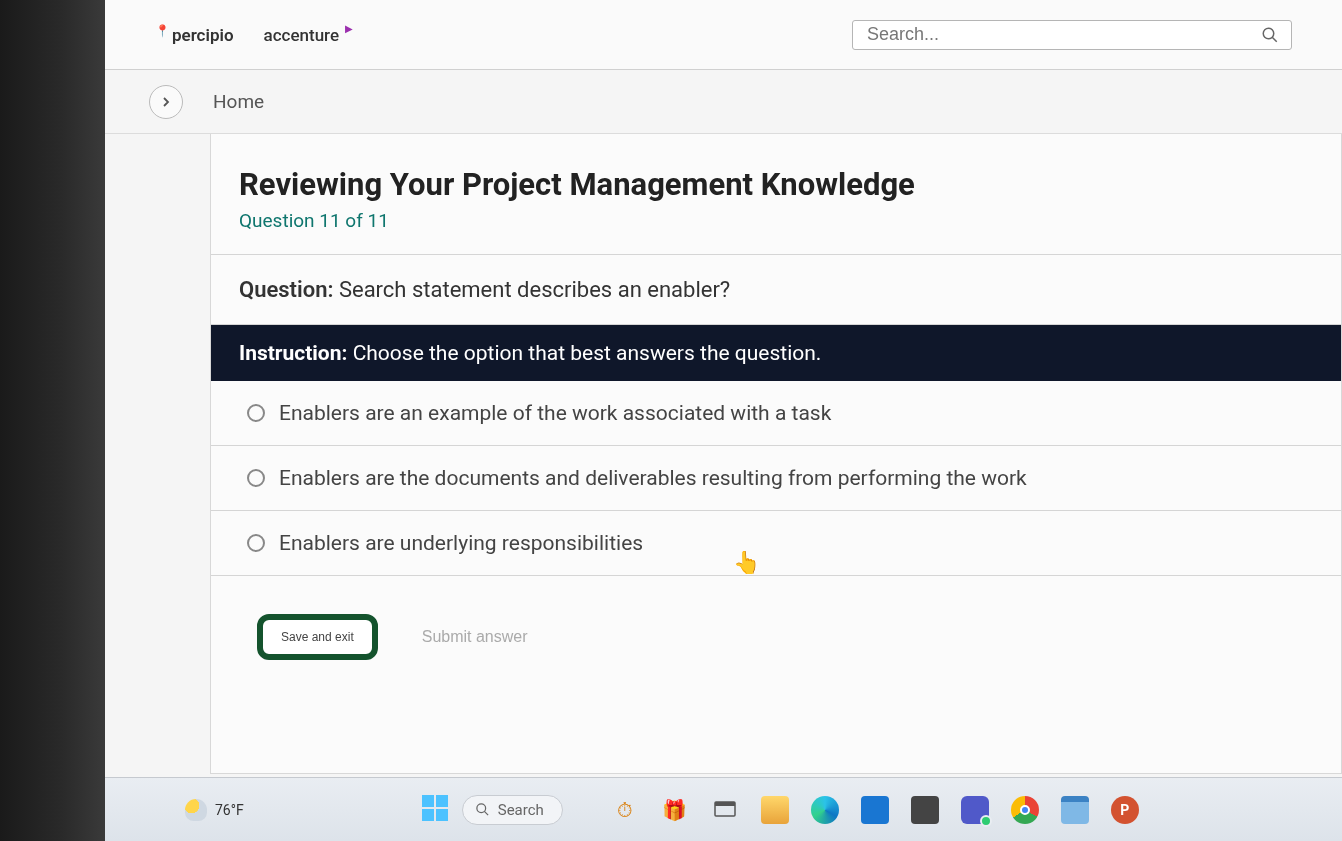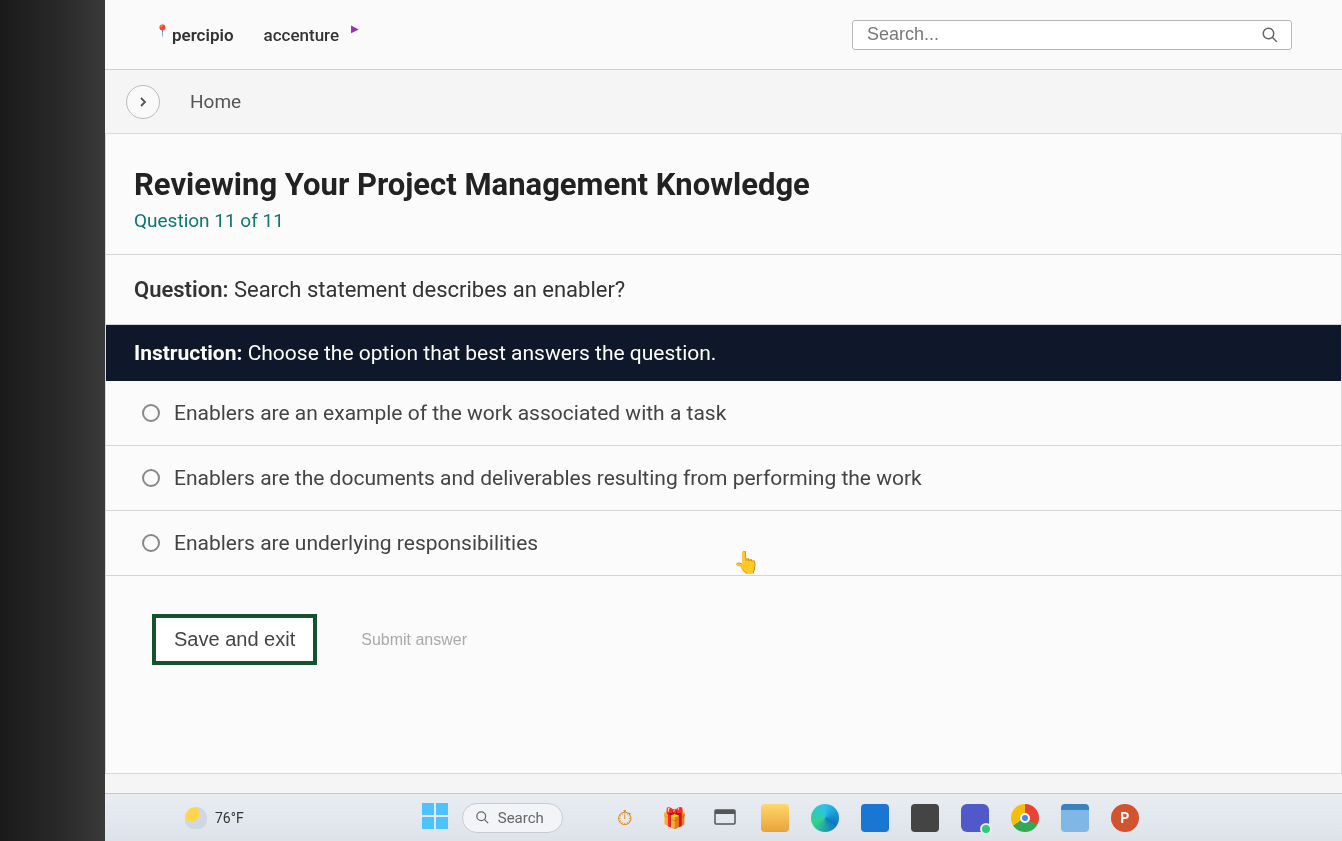--- a/index.html
+++ b/index.html
@@ -45,21 +45,21 @@
     font-size: 12px;
     position: relative;
     top: -4px;
   }
   .brand-accenture {
     font-size: 17px;
     font-weight: 500;
     color: #333;
     display: flex;
     align-items: center;
-    gap: 12px;
+    gap: 6px;
   }
   .brand-accenture .arrow {
     color: #9b2fae;
     font-size: 10px;
     position: relative;
     top: -6px;
   }
   .search-wrap {
     margin-left: auto;
     position: relative;
@@ -85,41 +85,42 @@
     border: none;
     cursor: pointer;
     display: flex;
     align-items: center;
     justify-content: center;
   }
   .breadcrumb-bar {
     display: flex;
     align-items: center;
     height: 64px;
-    padding-left: 21px;
+    padding-left: 44px;
     gap: 30px;
     background: #f5f5f5;
     border-bottom: 1px solid #dcdcdc;
   }
   .circle-chevron {
     width: 34px; height: 34px;
     border-radius: 50%;
     border: 1px solid #bbb;
     background: #fafafa;
     display: flex;
     align-items: center;
     justify-content: center;
     cursor: pointer;
   }
   .home-link {
     font-size: 19px;
     color: #555;
     cursor: pointer;
   }
   .content-card {
+    margin-left: 105px;
     background: #fbfbfb;
     border: 1px solid #d8d8d8;
     border-top: none;
     min-height: 640px;
   }
   .card-header {
     padding: 32px 28px 22px 28px;
     border-bottom: 1px solid #d5d5d5;
   }
   .card-title {
@@ -163,39 +164,39 @@
     flex-shrink: 0;
   }
   .action-row {
     padding: 38px 46px;
     display: flex;
     gap: 26px;
     align-items: center;
   }
   .btn-outline {
     padding: 10px 18px;
-    border: 4px solid #14532d;
-    border-radius: 0;
+    border: 6px solid #14532d;
+    border-radius: 12px;
     background: #fff;
-    font-size: 20px;
+    font-size: 12px;
     color: #444;
     cursor: pointer;
   }
   .btn-disabled {
     padding: 10px 18px;
     border: none;
     background: transparent;
     font-size: 16px;
     color: #aaa;
   }
   
   .taskbar {
     position: absolute;
     left: 0; right: 0; bottom: 0;
-    height: 48px;
+    height: 64px;
     background: linear-gradient(to bottom, #e9edf2, #dde3ea);
     border-top: 1px solid #c5c9cf;
     display: flex;
     align-items: center;
     padding: 0 10px;
     gap: 18px;
   }
   .weather {
     display: flex;
     align-items: center;

